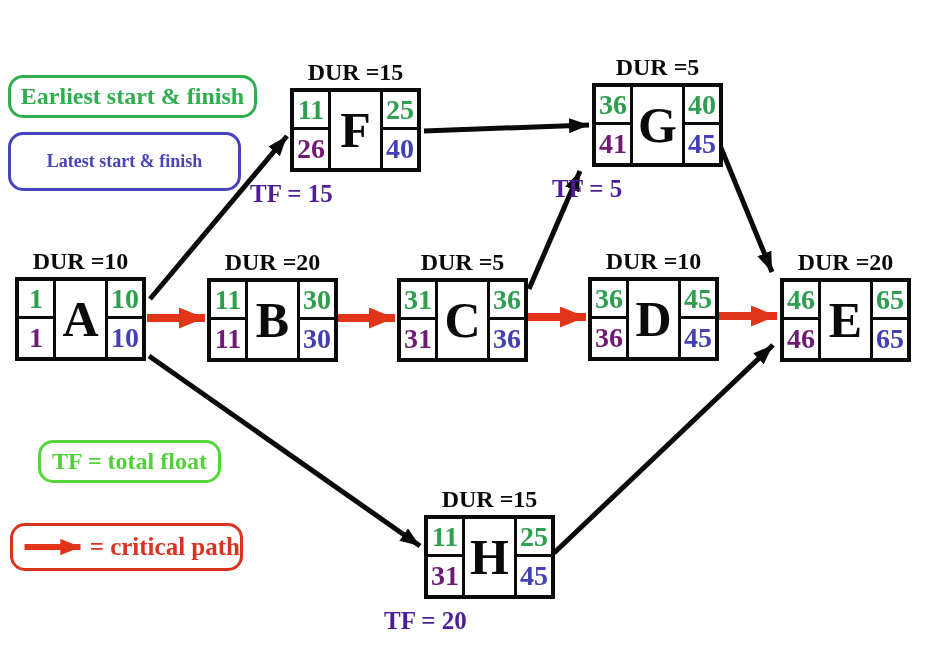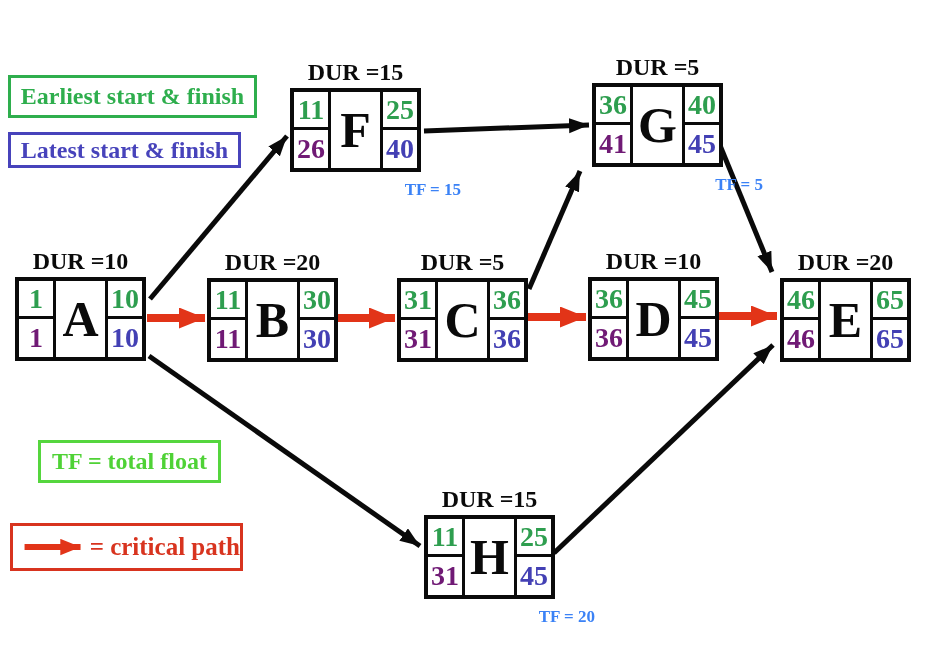--- a/index.html
+++ b/index.html
@@ -19,28 +19,28 @@
     display:grid;width:131px;height:84px;box-sizing:border-box;
     grid-template-columns:37px 1fr 37px;grid-template-rows:1fr 1fr;
     border:4px solid #0a0a0a;background:#fff;
   }
   .cell{display:flex;align-items:center;justify-content:center;font-size:28px;line-height:1;}
   .cell.es{grid-column:1;grid-row:1;color:#2e9e4f;border-right:3px solid #0a0a0a;border-bottom:3px solid #0a0a0a;}
   .cell.ls{grid-column:1;grid-row:2;color:#701a75;border-right:3px solid #0a0a0a;}
   .cell.letter{grid-column:2;grid-row:1/3;color:#0a0a0a;font-size:50px;}
   .cell.ef{grid-column:3;grid-row:1;color:#2e9e4f;border-left:3px solid #0a0a0a;border-bottom:3px solid #0a0a0a;}
   .cell.lf{grid-column:3;grid-row:2;color:#4340b4;border-left:3px solid #0a0a0a;}
-  .tf-label{position:absolute;left:-40px;right:-40px;top:92px;text-align:right;
-    font-size:17px;color:#3b82f6;white-space:nowrap;}
+  .tf-label{position:absolute;left:-40px;right:-40px;top:92px;text-align:left;
+    font-size:25px;color:#4c1d95;white-space:nowrap;}
 
   
   .legend-box{position:absolute;z-index:2;box-sizing:border-box;display:flex;
-    align-items:center;justify-content:center;background:#fff;white-space:nowrap;}
+    align-items:center;justify-content:center;background:#fff;white-space:nowrap;border-radius:15px;}
   #legend-earliest{left:8px;top:75px;width:249px;height:43px;border:3px solid #2eae4d;color:#2eae4d;font-size:24px;}
-  #legend-latest{left:8px;top:132px;width:233px;height:36px;border:3px solid #4743bb;color:#4743bb;font-size:24px;}
+  #legend-latest{left:8px;top:132px;width:233px;height:59px;border:3px solid #4743bb;color:#4743bb;font-size:18px;}
   #legend-tf{left:10px;top:440px;width:183px;height:43px;border:3px solid #55d63e;color:#4fd236;font-size:24px;margin-left:28px;}
   #legend-critical{left:10px;top:523px;width:233px;height:48px;border:3px solid #d8341f;color:#d8341f;font-size:25px;justify-content:flex-start;padding-left:10px;}
   #legend-critical .legend-arrow-svg{margin-right:6px;}
 </style>
 </head>
 <body>
 
 <div id="stage">
 
   <svg id="arrow-layer" viewBox="0 0 928 645">

